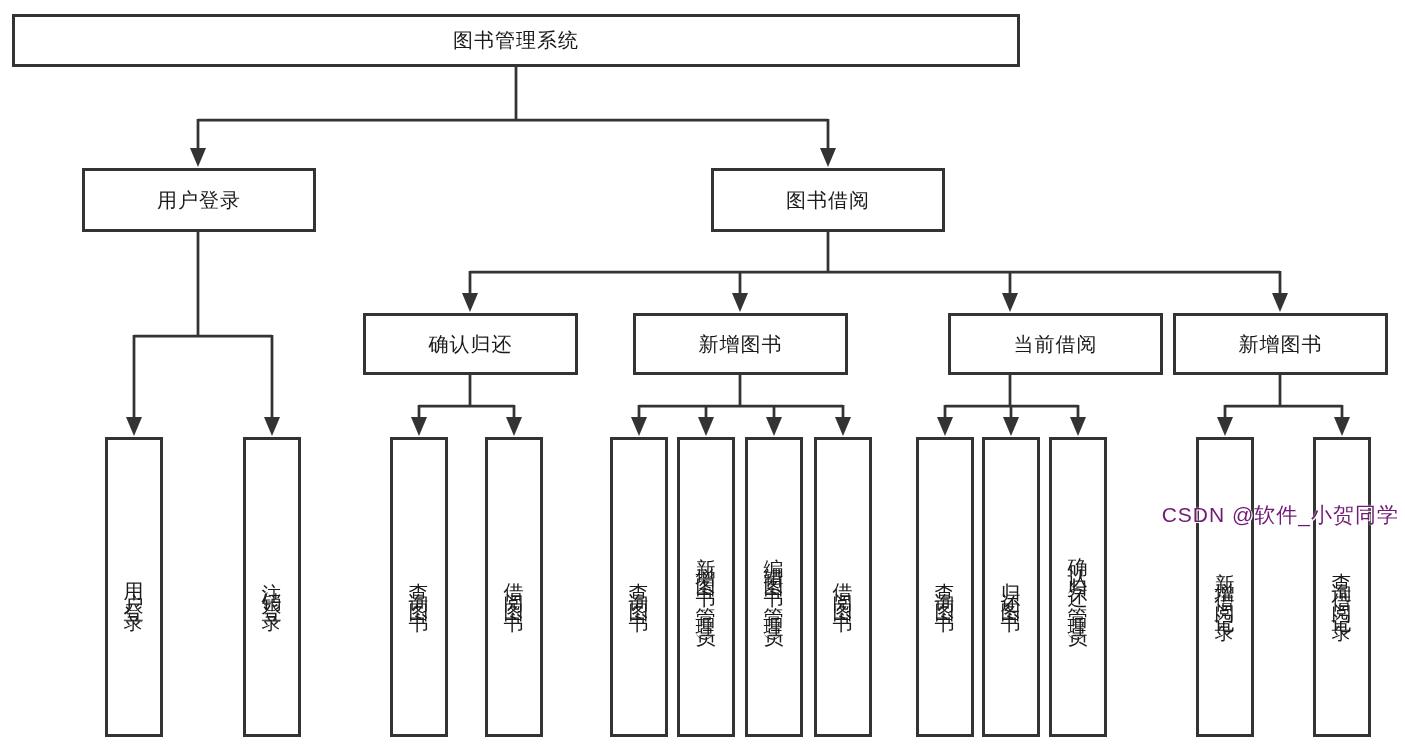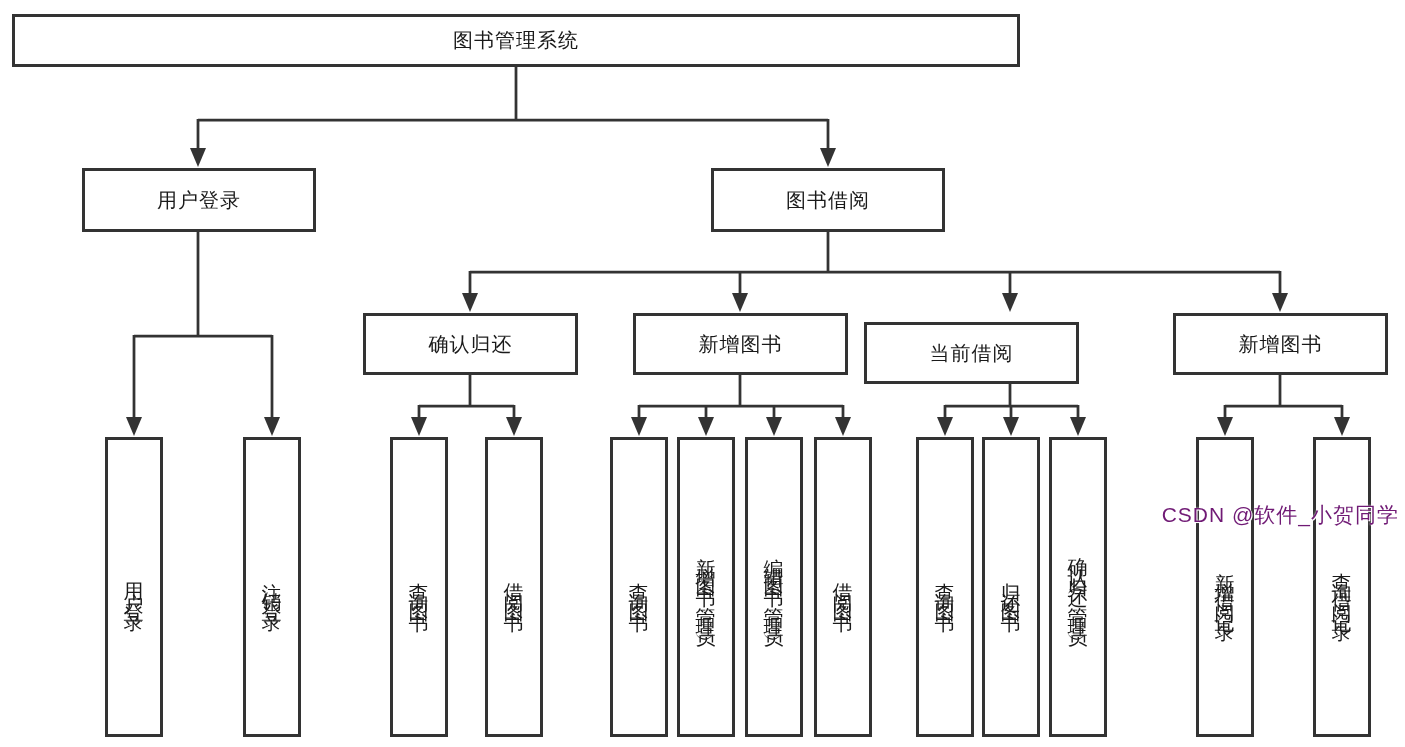--- a/index.html
+++ b/index.html
@@ -90,21 +90,21 @@
   <div class="box lvl2" style="left:711px;">
     <span>图书借阅</span>
   </div>
 
   <div class="box lvl3" style="left:363px;">
     <span>确认归还</span>
   </div>
   <div class="box lvl3" style="left:633px;">
     <span>新增图书</span>
   </div>
-  <div class="box lvl3" style="left:864px;margin-top:9px;">
+  <div class="box lvl3" style="left:948px;">
     <span>当前借阅</span>
   </div>
   <div class="box lvl3" style="left:1173px;">
     <span>新增图书</span>
   </div>
 
   <div class="box leaf" style="left:105px;">
     <span class="vtext">用户登录</span>
   </div>
   <div class="box leaf" style="left:243px;">

